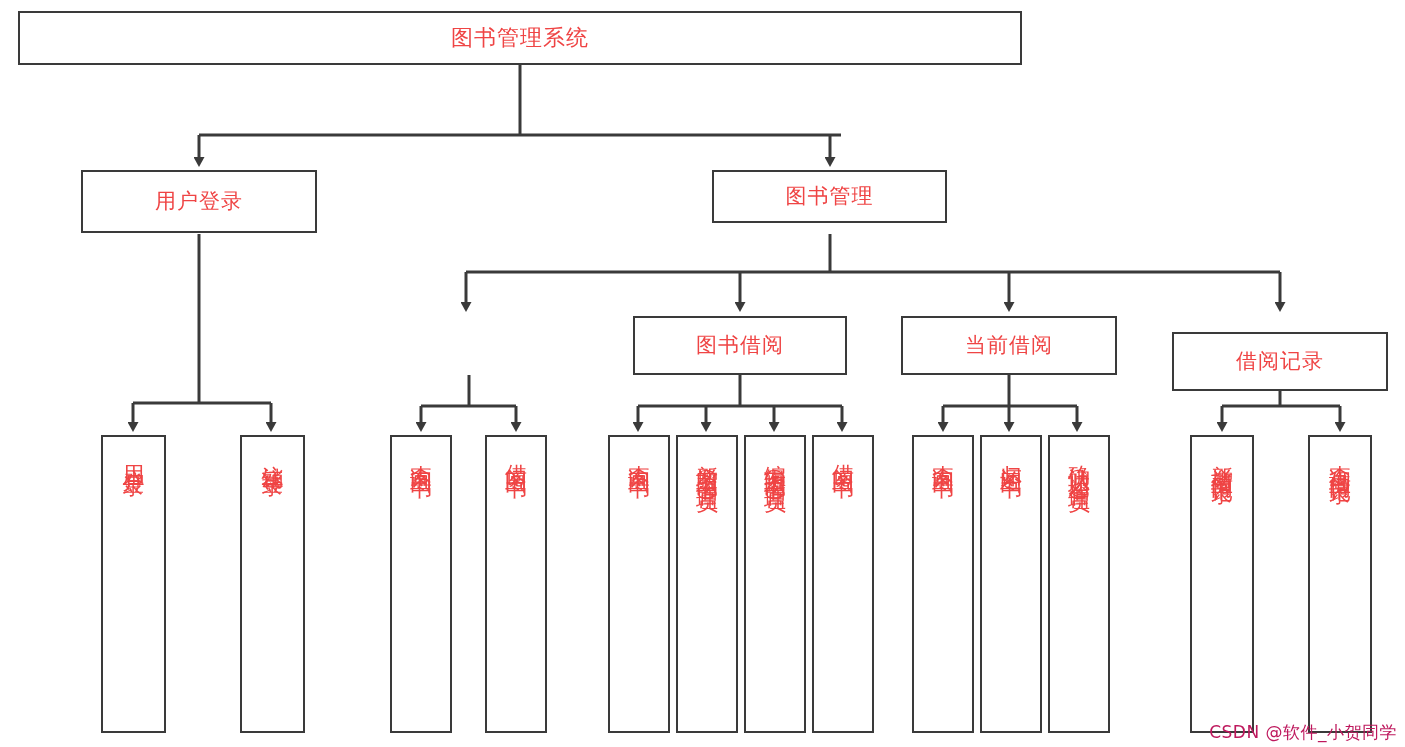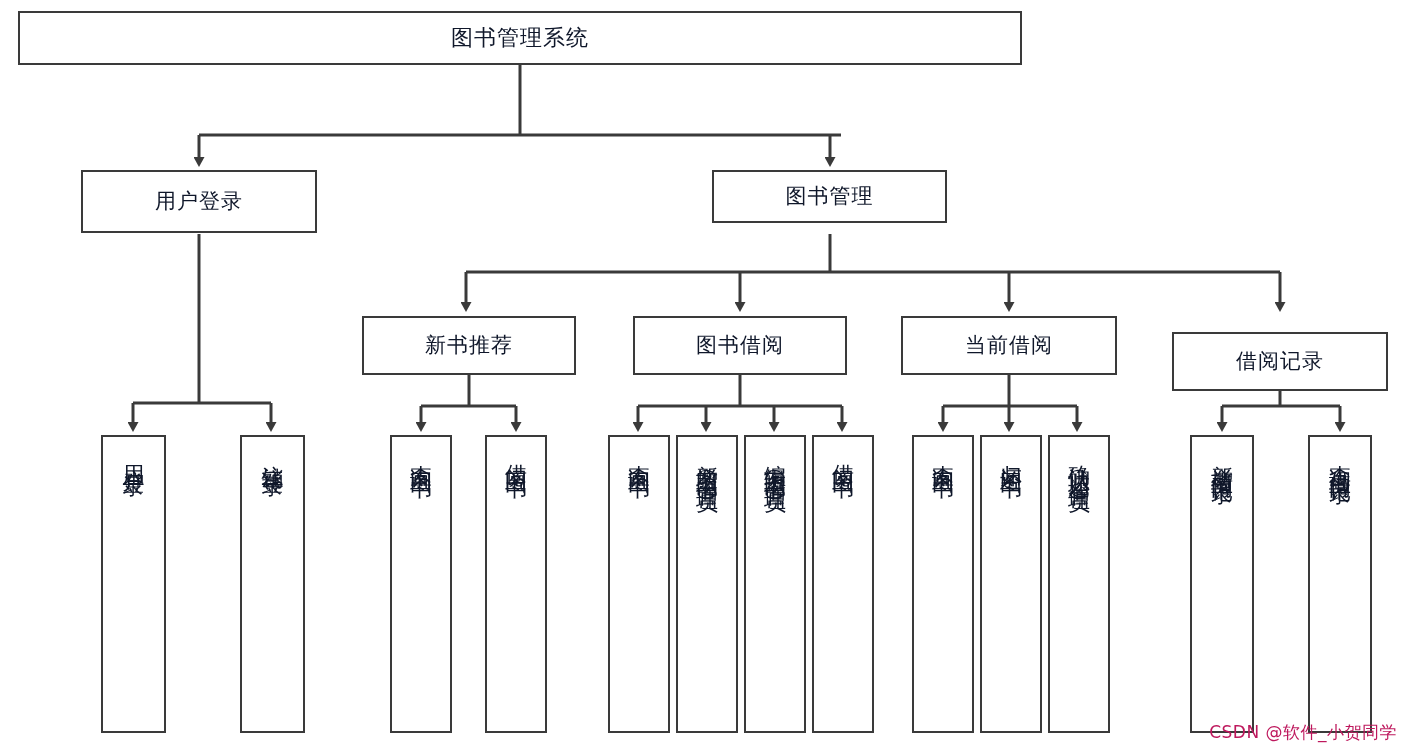--- a/index.html
+++ b/index.html
@@ -27,21 +27,21 @@
     pointer-events: none;
   }
   .node {
     position: absolute;
     box-sizing: border-box;
     background: #ffffff;
     border: 2px solid #3a3a3a;
     display: flex;
     align-items: center;
     justify-content: center;
-    color: #0f172a;
+    color: #ef4444;
   }
   .node .label {
     display: block;
     text-align: center;
     line-height: 1.12;
     letter-spacing: 1px;
   }
   .node.horiz .label {
     writing-mode: horizontal-tb;
     font-size: 21px;
@@ -131,23 +131,20 @@
   </div>
 
   <div class="node horiz" style="left:81px; top:170px; width:236px; height:63px;">
     <span class="label">用户登录</span>
   </div>
 
   <div class="node horiz" style="left:712px; top:170px; width:235px; height:53px;">
     <span class="label">图书管理</span>
   </div>
 
-  <div class="node horiz" style="left:362px; top:316px; width:214px; height:59px;">
-    <span class="label">新书推荐</span>
-  </div>
 
   <div class="node horiz" style="left:633px; top:316px; width:214px; height:59px;">
     <span class="label">图书借阅</span>
   </div>
 
   <div class="node horiz" style="left:901px; top:316px; width:216px; height:59px;">
     <span class="label">当前借阅</span>
   </div>
 
   <div class="node horiz" style="left:1172px; top:332px; width:216px; height:59px;">

